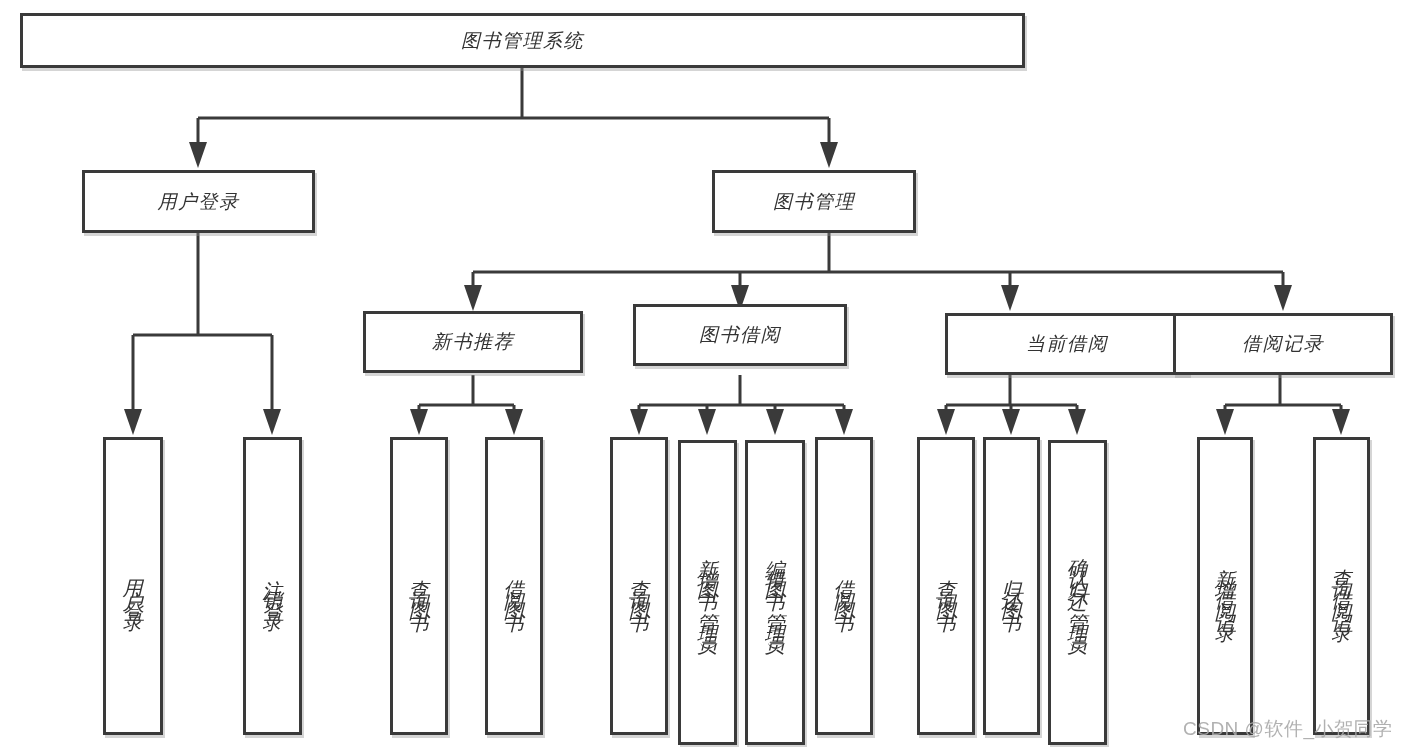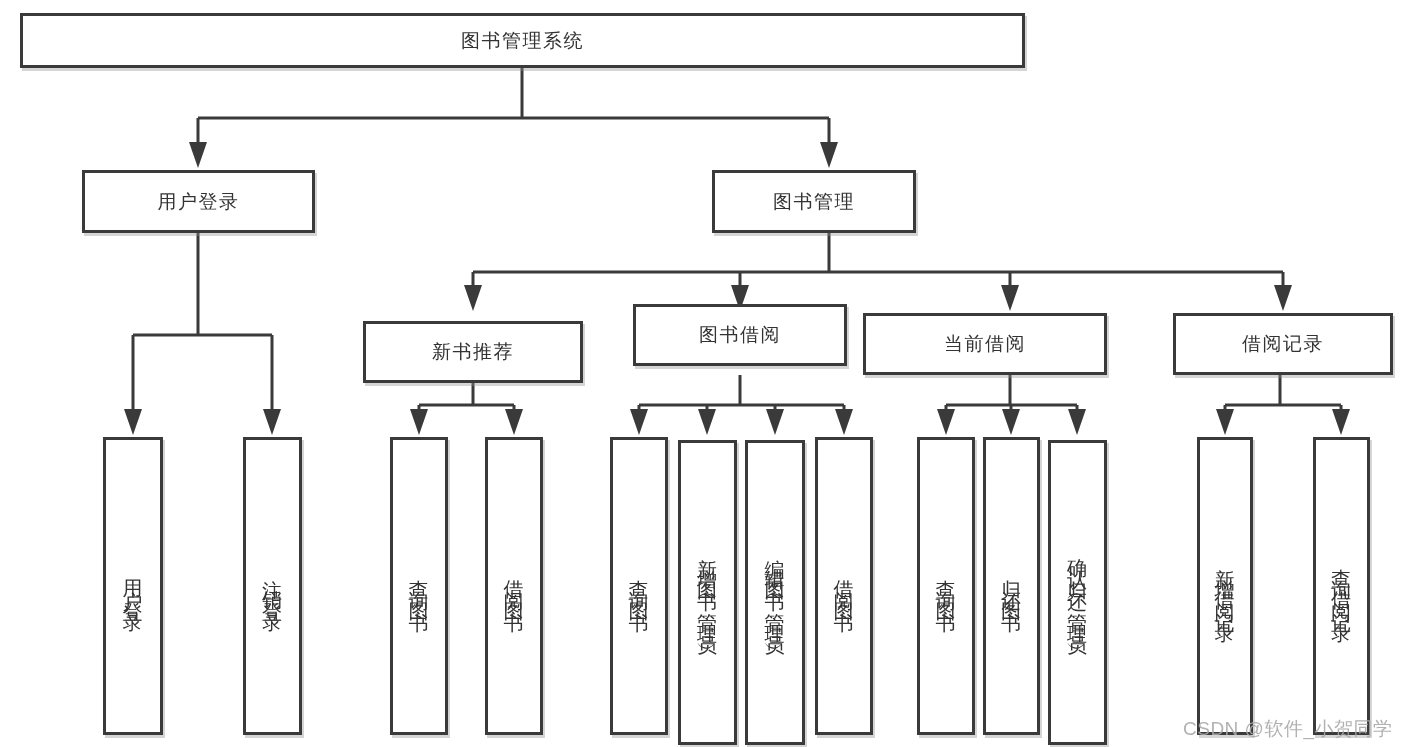--- a/index.html
+++ b/index.html
@@ -6,32 +6,32 @@
   .stage{
     position:relative;width:1405px;height:747px;background:#ffffff;
     font-family:"Liberation Sans",sans-serif;overflow:hidden;
   }
   svg.connectors{position:absolute;left:0;top:0;z-index:1;}
   .box{
     position:absolute;box-sizing:border-box;background:#ffffff;
     border:3px solid #3a3a3a;display:flex;align-items:center;justify-content:center;
     z-index:2;box-shadow:2px 3px 0 rgba(145,145,145,.38);
   }
-  .box .lbl{font-size:19px;color:#333333;letter-spacing:1.5px;white-space:nowrap;}
+  .box .lbl{font-size:19px;color:#333333;letter-spacing:1.5px;white-space:nowrap;font-style:italic;}
   .vbox .lbl{
     writing-mode:vertical-rl;text-orientation:mixed;
     font-size:20px;letter-spacing:11px;line-height:1;
   }
   
   #n-root{left:20px;top:13px;width:1005px;height:55px;}
   #n-userlogin{left:82px;top:170px;width:233px;height:63px;}
   #n-bookmgmt{left:712px;top:170px;width:204px;height:63px;}
-  #n-newbook{left:363px;top:321px;width:220px;height:62px;}
+  #n-newbook{left:363px;top:311px;width:220px;height:62px;}
   #n-bookborrow{left:633px;top:304px;width:214px;height:62px;}
-  #n-currentborrow{left:863px;top:313px;width:244px;height:62px;}
+  #n-currentborrow{left:945px;top:313px;width:244px;height:62px;}
   #n-records{left:1173px;top:313px;width:220px;height:62px;}
   #lf-1{left:103px;top:437px;width:60px;height:298px;}
   #lf-2{left:243px;top:437px;width:59px;height:298px;}
   #lf-3{left:390px;top:437px;width:58px;height:298px;}
   #lf-4{left:485px;top:437px;width:58px;height:298px;}
   #lf-5{left:610px;top:437px;width:58px;height:298px;}
   #lf-6{left:678px;top:440px;width:59px;height:305px;}
   #lf-7{left:745px;top:440px;width:60px;height:305px;}
   #lf-8{left:815px;top:437px;width:58px;height:298px;}
   #lf-9{left:917px;top:437px;width:58px;height:298px;}

